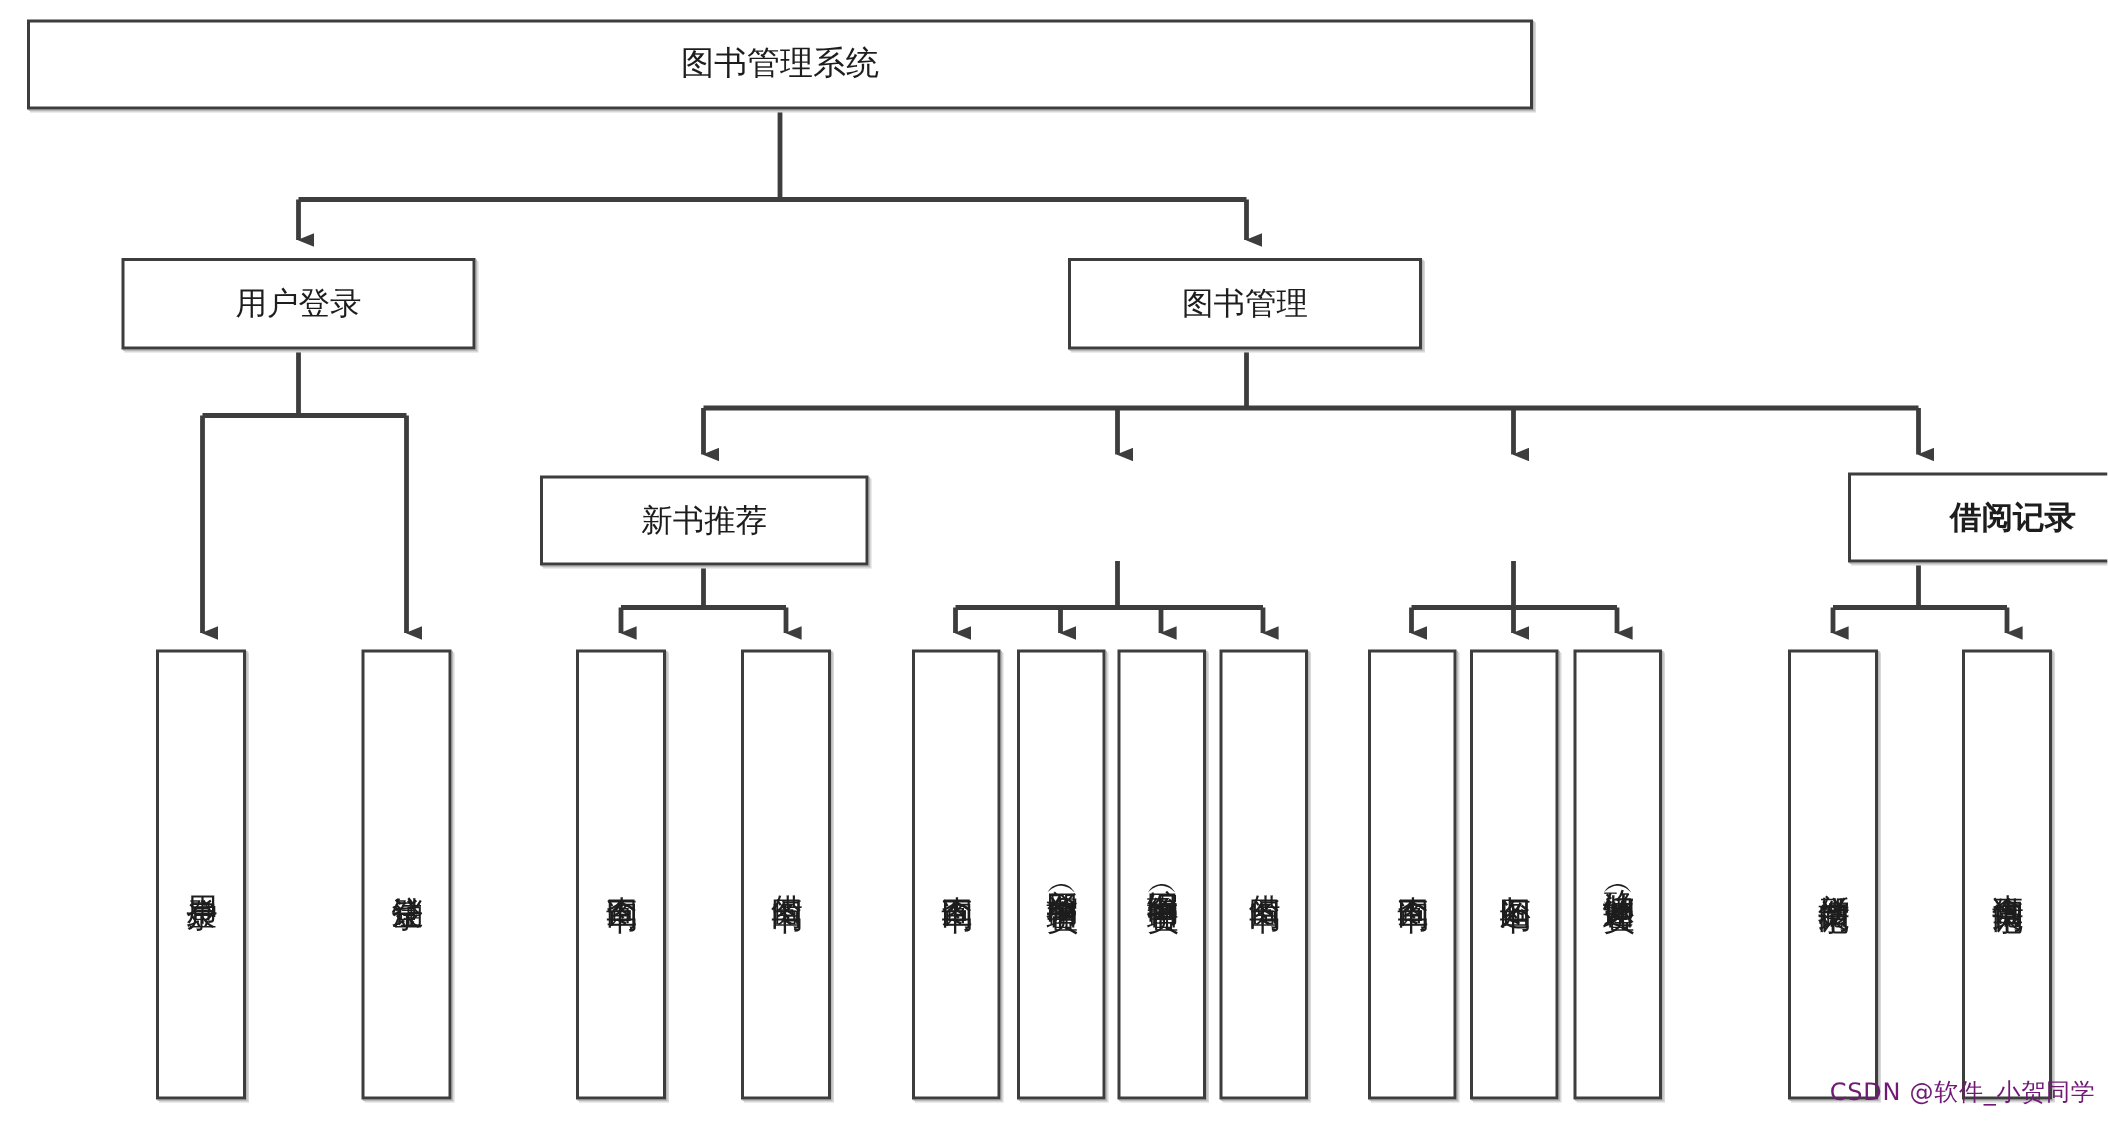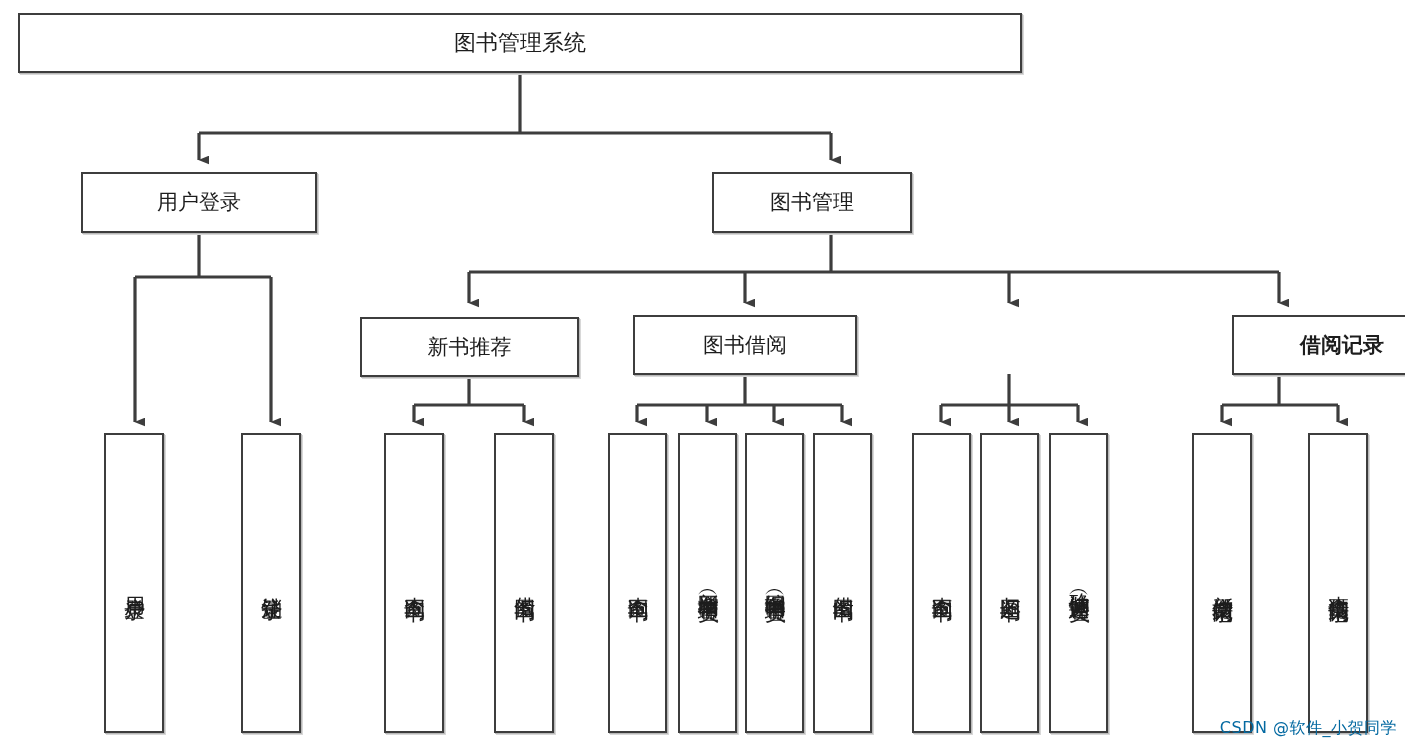--- a/index.html
+++ b/index.html
@@ -64,21 +64,21 @@
     line-height: 1.02;
     letter-spacing: 1.5px;
     white-space: normal;
     max-height: 100%;
   }
   #watermark {
     position: absolute;
     right: 8px;
     bottom: 8px;
     font-size: 16px;
-    color: #0369a1;
+    color: #701a75;
     letter-spacing: 0.5px;
     z-index: 5;
     white-space: nowrap;
   }
 </style>
 </head>
 <body>
 
 <div id="canvas">
 
@@ -133,31 +133,28 @@
   </svg>
 
   <div class="node horiz root" style="left:18px; top:13px; width:1004px; height:60px;">
     <span class="label">图书管理系统</span>
   </div>
 
   <div class="node horiz" style="left:81px; top:172px; width:236px; height:61px;">
     <span class="label">用户登录</span>
   </div>
 
-  <div class="node horiz" style="left:712px; top:172px; width:200px; height:61px;">
+  <div class="node horiz" style="left:712px; top:172px; width:236px; height:61px;">
     <span class="label">图书管理</span>
   </div>
 
   <div class="node horiz" style="left:360px; top:317px; width:219px; height:60px;">
     <span class="label">新书推荐</span>
   </div>
 
-  <div class="node horiz" style="left:633px; top:315px; width:224px; height:60px;">
-    <span class="label">图书借阅</span>
-  </div>
 
 
   <div class="node horiz" style="left:1232px; top:315px; width:220px; height:60px;font-weight:bold;">
     <span class="label">借阅记录</span>
   </div>
 
   <div class="node vert" style="left:104px; top:433px; width:60px; height:300px;">
     <span class="label">用户登录</span>
   </div>
 

